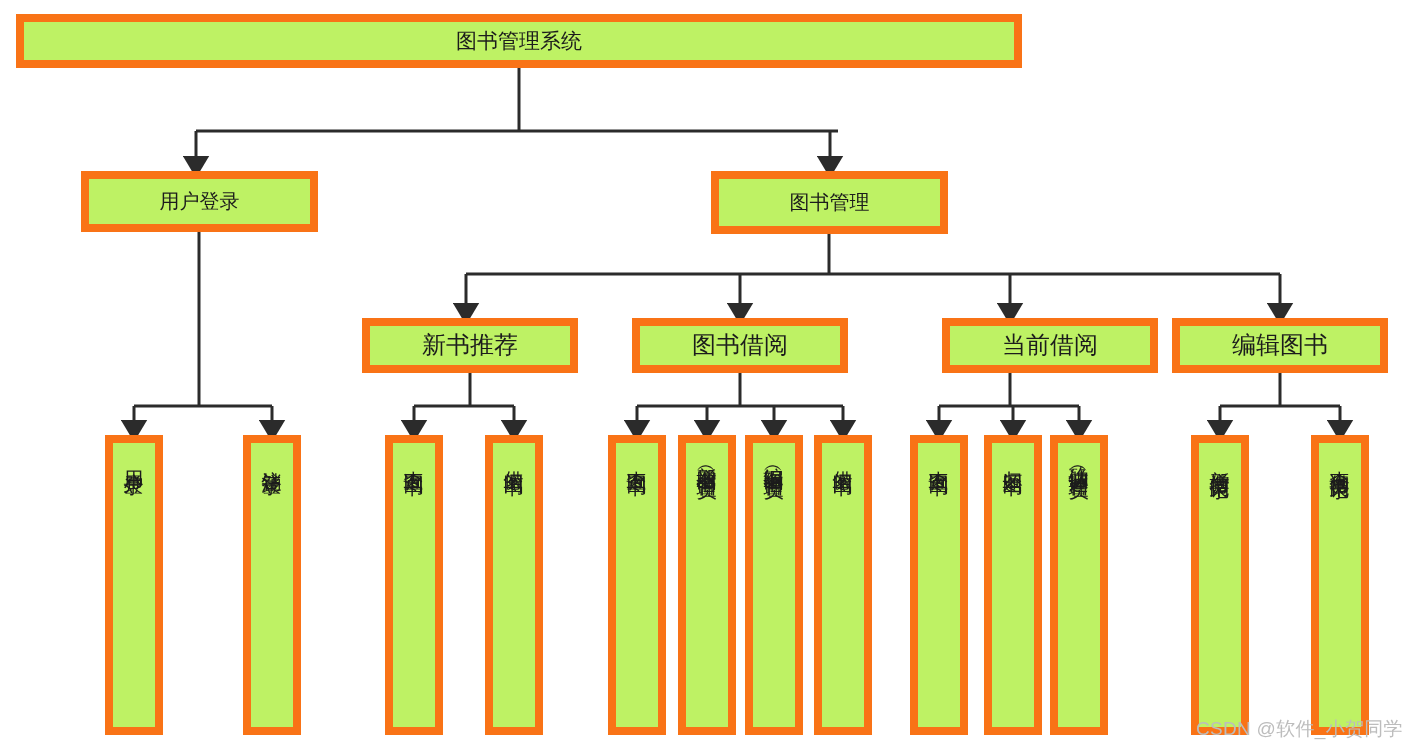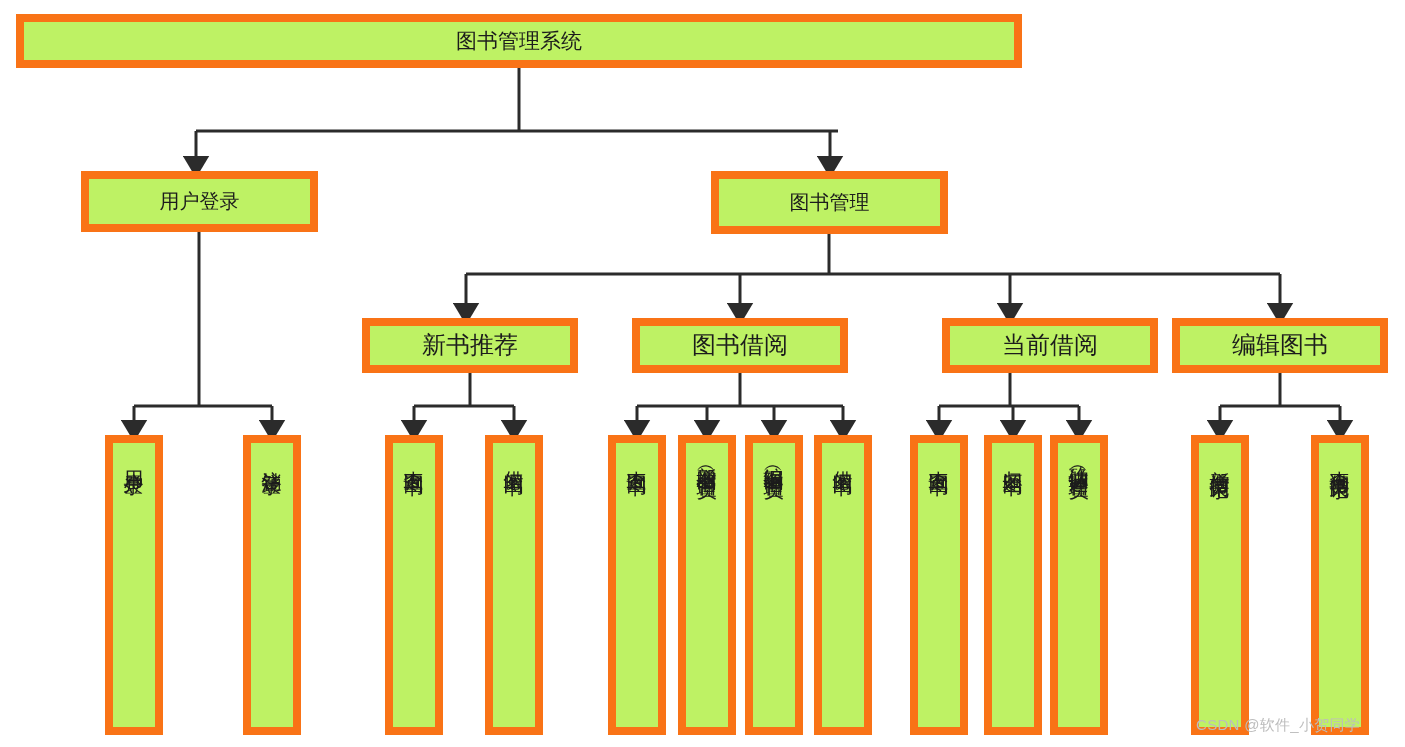--- a/index.html
+++ b/index.html
@@ -55,21 +55,21 @@
     writing-mode: vertical-rl;
     text-orientation: upright;
     letter-spacing: 2px;
     line-height: 1;
     white-space: nowrap;
   }
   .watermark {
     position: absolute;
     left: 1196px;
     top: 716px;
-    font-size: 15px;
+    font-size: 19px;
     color: #bdbdbd;
     white-space: nowrap;
     letter-spacing: 0.3px;
   }
 </style>
 </head>
 <body>
 
 <div id="diagram-root">
 

